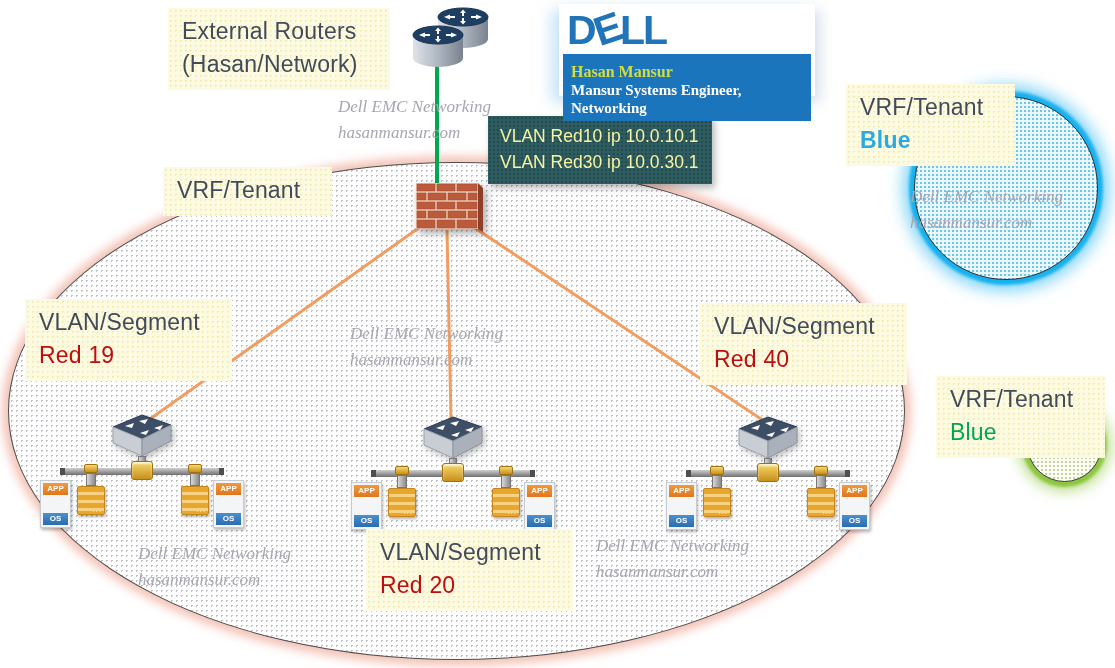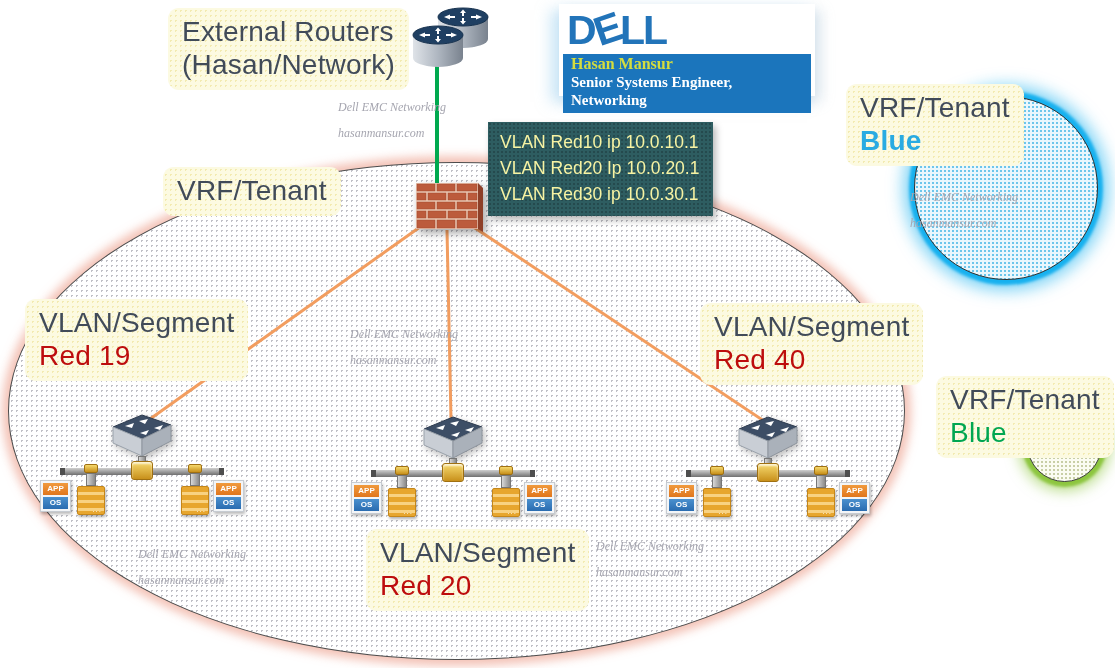--- a/index.html
+++ b/index.html
@@ -36,62 +36,61 @@
     background-image:radial-gradient(rgba(150,160,90,.5) 1px, transparent 1px);
     background-size:4px 4px;
     box-shadow:0 0 3px 5px #8dc63f, 0 0 14px 9px rgba(141,198,63,.6);
   }
 
   
   #links { position:absolute; left:0; top:0; width:1115px; height:668px; z-index:2; }
 
   
   .ylabel {
-    position:absolute; z-index:4; padding:7px 14px 9px 14px;
+    position:absolute; z-index:4; padding:7px 32px 9px 14px;
     background-color:#fcfae1;
     background-image:radial-gradient(rgba(234,222,140,.55) 1px, transparent 1px);
     background-size:5px 5px;
-    font-size:28px; line-height:33px; color:#414b59; letter-spacing:.2px;
+    font-size:23px; line-height:33px; color:#414b59; letter-spacing:.2px;
     white-space:nowrap;
-    border-radius:11px;
   }
   .ylabel .c-red   { color:#bd0d0d; }
   .ylabel .c-blue  { color:#29abe2;font-weight:bold; }
   .ylabel .c-green { color:#00a651; }
 
   
   .wm {
     position:absolute; z-index:5;
     font-family:"Liberation Serif", serif; font-style:italic;
-    font-size:12px; line-height:26px; color:#a6a6b0; white-space:nowrap;
+    font-size:17px; line-height:26px; color:#a6a6b0; white-space:nowrap;
   }
 
   
   #vlan-info {
-    position:absolute; left:488px; top:122px; z-index:5;
+    position:absolute; left:488px; top:116px; z-index:5;
     background-color:#2e5d61;
     background-image:radial-gradient(rgba(0,0,0,.20) 1px, transparent 1px);
     background-size:4px 4px;
     color:#f7f3a3; font-size:17.5px; line-height:26px;
     padding:7px 14px 9px 12px; box-shadow:3px 4px 7px rgba(0,0,0,.28);
     white-space:nowrap;
   }
 
   
   #brand-card {
     position:absolute; left:559px; top:4px; width:256px; height:92px; z-index:5;
     background:#ffffff;
     box-shadow:-8px 6px 14px rgba(150,205,240,.5), 6px 6px 12px rgba(160,185,205,.35);
   }
   #brand-logo { display:flex; align-items:center; height:50px; padding:2px 6px 0 8px; }
   .dell-word { color:#2274b9; font-weight:bold; font-size:41px; letter-spacing:-2px; }
   .dell-word .tilt { display:inline-block; transform:rotate(-19deg) translateY(-1px); }
   .emc-word { color:#97999b; font-size:42px; font-weight:normal; letter-spacing:1px; margin-left:8px; }
   #brand-banner {
-    margin:0 4px; background:#1b75bc; padding:0 8px 4px 8px;
+    margin:0 4px; background:#1b75bc; padding:8px 8px 4px 8px;
     font-family:"Liberation Serif", serif; font-weight:bold;
   }
   #brand-name  { color:#d5dd3e; font-size:16px; line-height:19px; }
   #brand-title { color:#ffffff; font-size:15px; line-height:18px; }
 
   
   .devicon { position:absolute; z-index:3; }
   #routers-icon { left:402px; top:2px; }
   #firewall-icon { left:412px; top:181px; filter:drop-shadow(3px 4px 4px rgba(0,0,0,.35)); }
 
@@ -134,21 +133,21 @@
   .appos {
     position:absolute; top:68px; width:31px; padding:2px; z-index:4;
     background:#f3f5f7; border:1px solid #c6cbd1; box-shadow:1px 2px 3px rgba(0,0,0,.28);
   }
   .appos.a-left  { left:-6px; }
   .appos.a-right { right:-6px; }
   .appos .row {
     height:12px; line-height:12px; text-align:center;
     color:#ffffff; font-size:8px; font-weight:bold;
   }
-  .appos .app { background:linear-gradient(#f09a3e,#e0761c); margin-bottom:2px; }
+  .appos .app { background:linear-gradient(#f09a3e,#e0761c); margin-bottom:18px; }
   .appos .os  { background:linear-gradient(#4a90ce,#2a6cb0); }
 
   #seg-red10 { left:46px;  top:412px; }
   #seg-red20 { left:357px; top:414px; }
   #seg-red30 { left:672px; top:414px; }
 </style>
 </head>
 <body>
 
 <div id="canvas">
@@ -260,31 +259,30 @@
     <div class="c-red">Red 20</div>
   </div>
 
   <div class="ylabel" style="left:700px; top:303px;">
     <div>VLAN/Segment</div>
     <div class="c-red">Red 40</div>
   </div>
 
   <div id="vlan-info">
     <div>VLAN Red10 ip 10.0.10.1</div>
-    <div>VLAN Red20 Ip 10.0.20.1</div>
     <div>VLAN Red30 ip 10.0.30.1</div>
   </div>
 
   <div id="brand-card">
     <div id="brand-logo">
       <span class="dell-word"><span>D</span><span class="tilt">E</span><span>LL</span></span>
     </div>
     <div id="brand-banner">
       <div id="brand-name">Hasan Mansur</div>
-      <div id="brand-title">Senior Systems Engineer, Networking</div>
+      <div id="brand-title">Mansur Systems Engineer, Networking</div>
     </div>
   </div>
 
   <div class="wm" style="left:338px; top:94px;">
     <div>Dell EMC Networking</div>
     <div>hasanmansur.com</div>
   </div>
   <div class="wm" style="left:910px; top:184px;">
     <div>Dell EMC Networking</div>
     <div>hasanmansur.com</div>

